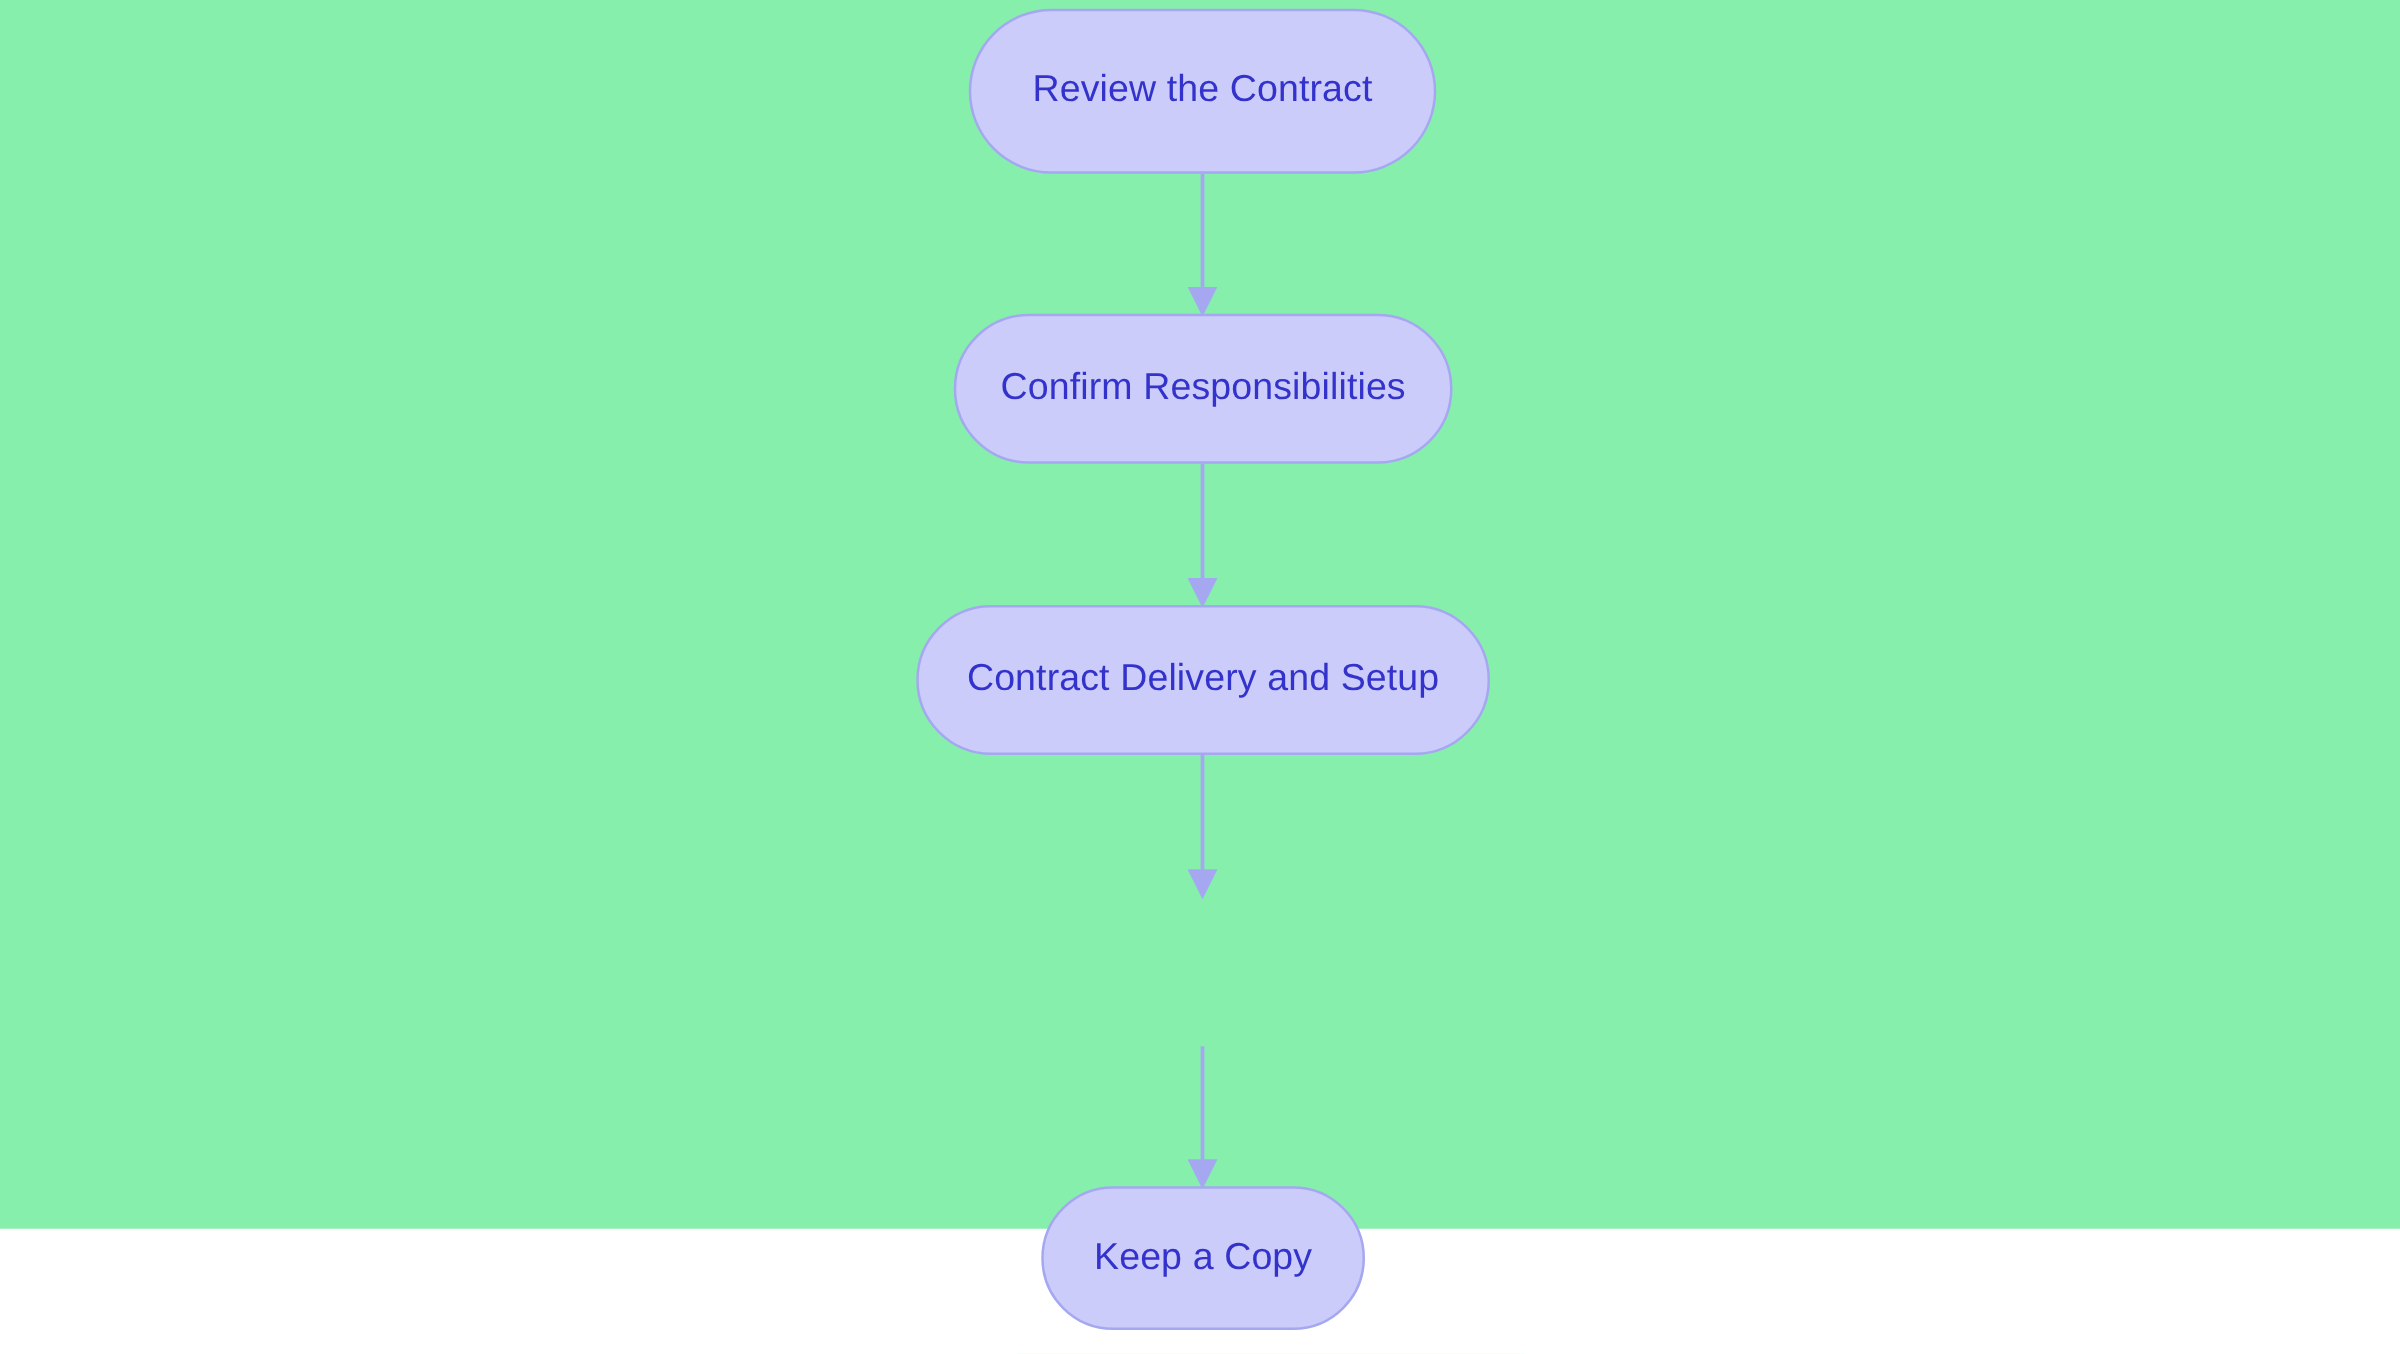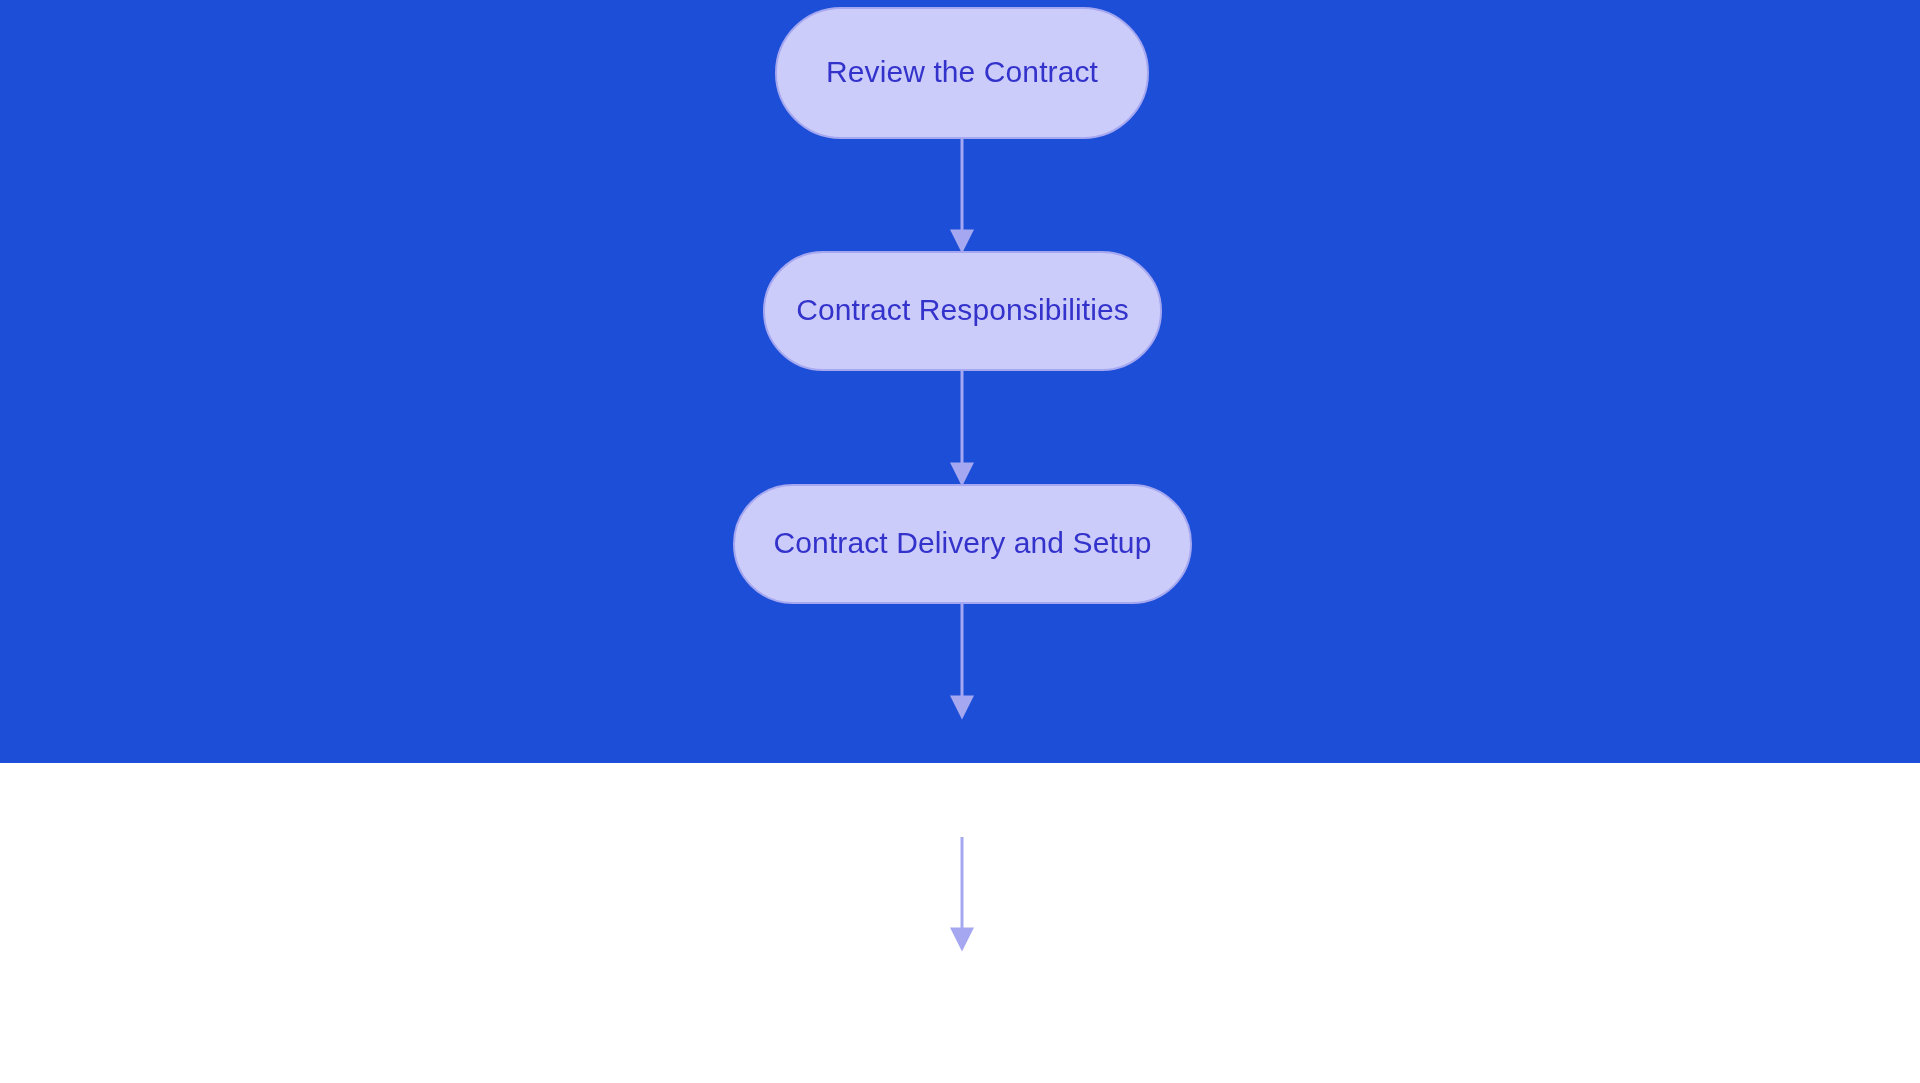--- a/index.html
+++ b/index.html
@@ -11,22 +11,22 @@
   body {
     width: 1920px;
     height: 1083px;
     overflow: hidden;
     font-family: "Liberation Sans", sans-serif;
   }
 
   #flow-canvas {
     position: relative;
     width: 1920px;
-    height: 763px;
-    background: #1d4ed8;
+    height: 983px;
+    background: #86efac;
   }
 
   
   #connector-layer {
     position: absolute;
     left: 0;
     top: 0;
     width: 1920px;
     height: 1083px;
     pointer-events: none;
@@ -90,22 +90,25 @@
     <g>
       <line x1="962" y1="837" x2="962" y2="931" stroke="#a5a8f0" stroke-width="3" marker-end="url(#arrowhead)"></line>
     </g>
   </svg>
 
   <div class="flow-node" id="node-0">
     <span class="flow-node-label">Review the Contract</span>
   </div>
 
   <div class="flow-node" id="node-1">
-    <span class="flow-node-label">Contract Responsibilities</span>
+    <span class="flow-node-label">Confirm Responsibilities</span>
   </div>
 
   <div class="flow-node" id="node-2">
     <span class="flow-node-label">Contract Delivery and Setup</span>
   </div>
 
 
+  <div class="flow-node" id="node-4">
+    <span class="flow-node-label">Keep a Copy</span>
+  </div>
 
 </div>
 
 </body></html>

